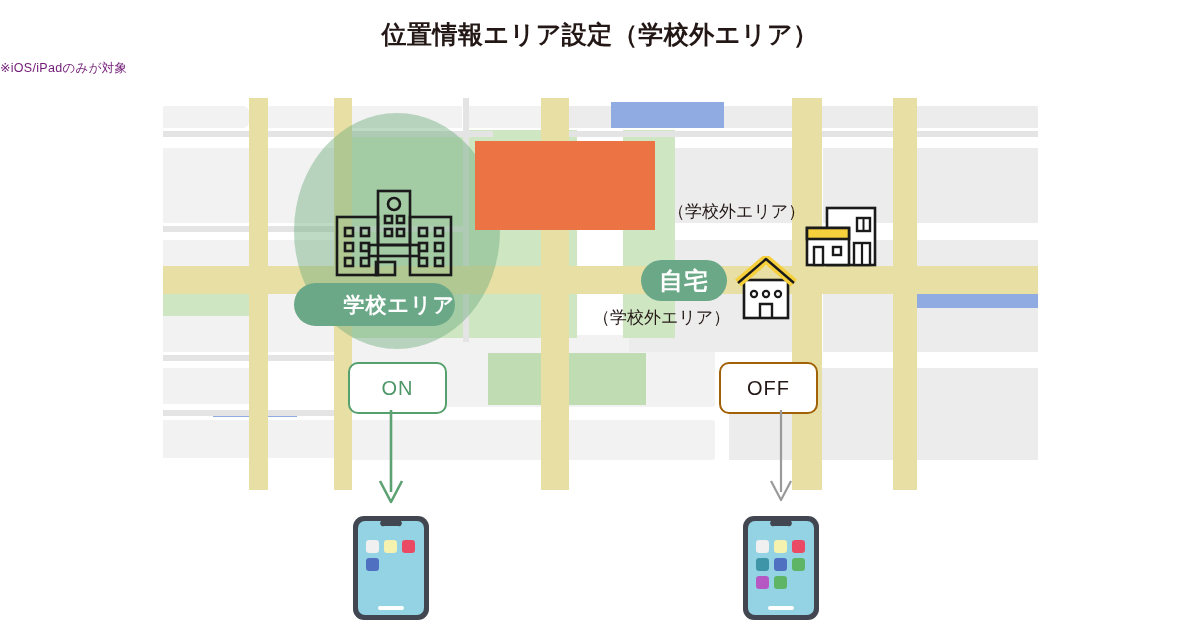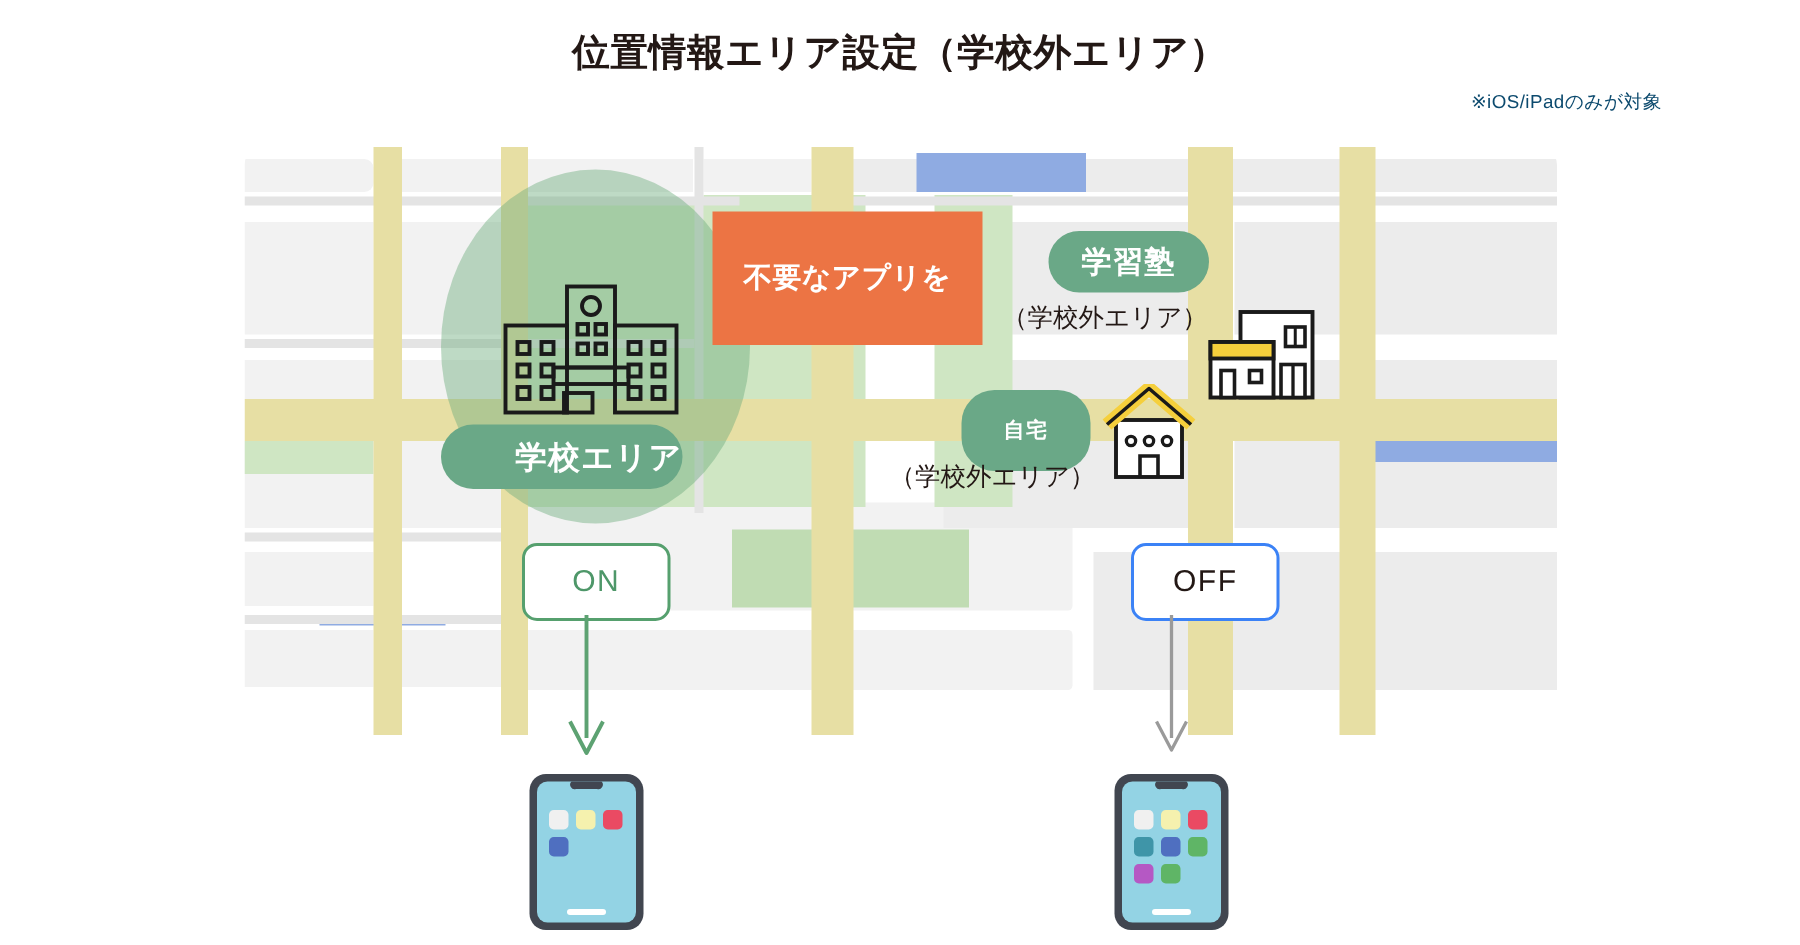--- a/index.html
+++ b/index.html
@@ -15,22 +15,22 @@
 
   
   .title{
     position:absolute;left:0;top:18px;width:1200px;
     text-align:center;
     font-size:25px;font-weight:bold;color:#231815;
     letter-spacing:.5px;
   }
   .subtitle{
     position:absolute;left:0;top:60px;width:1108px;
-    text-align:right;
-    font-size:12.5px;color:#0c4a6e;letter-spacing:.3px;
+    text-align:left;
+    font-size:12.5px;color:#701a75;letter-spacing:.3px;
   }
 
   
   .map{
     position:absolute;left:163px;top:98px;
     width:875px;height:392px;
     background:#ffffff;
     border-radius:12px;
     overflow:hidden;
   }
@@ -70,21 +70,21 @@
   .pill{
     position:absolute;
     background:#6aa887;
     color:#ffffff;
     border-radius:22px;
     display:flex;align-items:center;justify-content:center;
     font-weight:bold;letter-spacing:1px;
   }
   .pill-school{left:131px;top:185px;width:161px;height:43px;font-size:21px;justify-content:flex-end;}
   .pill-juku{left:536px;top:56px;width:107px;height:41px;font-size:20px;}
-  .pill-home{left:478px;top:162px;width:86px;height:54px;font-size:14px;}
+  .pill-home{left:478px;top:162px;width:86px;height:41px;font-size:24px;}
 
   .sub-area{
     position:absolute;color:#231815;font-size:17px;letter-spacing:0;
     white-space:nowrap;
   }
   .sub-juku{left:505px;top:102px;}
   .sub-home{left:430px;top:208px;}
 
   .juku-icon{position:absolute;left:640px;top:105px;width:76px;height:65px;}
   .home-icon{position:absolute;left:571px;top:158px;width:64px;height:65px;}
@@ -94,22 +94,22 @@
     position:absolute;
     background:#ffffff;border-radius:10px;
     display:flex;align-items:center;justify-content:center;
     font-size:20px;letter-spacing:1px;
   }
   .toggle-on{
     left:185px;top:264px;width:95px;height:48px;
     border:2px solid #56a06e;color:#4e9769;
   }
   .toggle-off{
-    left:591px;top:264px;width:95px;height:48px;
-    border:2px solid #3b82f6;color:#231815;
+    left:556px;top:264px;width:95px;height:48px;
+    border:2px solid #a16207;color:#231815;
   }
 
   
   .arrow-svg{position:absolute;left:0;top:0;width:1200px;height:630px;pointer-events:none;}
 
   
   .phone{position:absolute;width:80px;height:108px;}
   .phone-left{left:351px;top:514px;}
   .phone-right{left:741px;top:514px;}
 </style>
@@ -204,30 +204,26 @@
             <rect x="106" y="42" width="8" height="8"></rect>
           <rect x="90" y="57" width="8" height="8"></rect>
             <rect x="106" y="57" width="8" height="8"></rect>
           <rect x="90" y="72" width="8" height="8"></rect>
             <rect x="106" y="72" width="8" height="8"></rect>
         </g>
       </svg>
     </div>
 
     <div class="callout">
-      <div>不要なアプリを</div>
     </div>
 
     <div class="pill pill-school">
       <span>学校エリア</span>
     </div>
 
-    <div class="pill pill-juku">
-      <span>学習塾</span>
-    </div>
     <div class="sub-area sub-juku">（学校外エリア）</div>
     <div class="juku-icon">
       <svg viewBox="0 0 76 65" width="76" height="65">
         <rect x="24" y="5" width="48" height="57" fill="#ffffff" stroke="#1a1a1a" stroke-width="2.6"></rect>
         <rect x="4" y="25" width="42" height="37" fill="#ffffff" stroke="#1a1a1a" stroke-width="2.6"></rect>
         <rect x="4" y="25" width="42" height="11" fill="#f5cf3c" stroke="#1a1a1a" stroke-width="2.6"></rect>
         <rect x="54" y="15" width="13" height="13" fill="#ffffff" stroke="#1a1a1a" stroke-width="2.4"></rect>
         <line x1="60.5" y1="15" x2="60.5" y2="28" stroke="#1a1a1a" stroke-width="2"></line>
         <rect x="11" y="44" width="9" height="18" fill="#ffffff" stroke="#1a1a1a" stroke-width="2.4"></rect>
         <rect x="30" y="44" width="8" height="8" fill="#ffffff" stroke="#1a1a1a" stroke-width="2.4"></rect>

